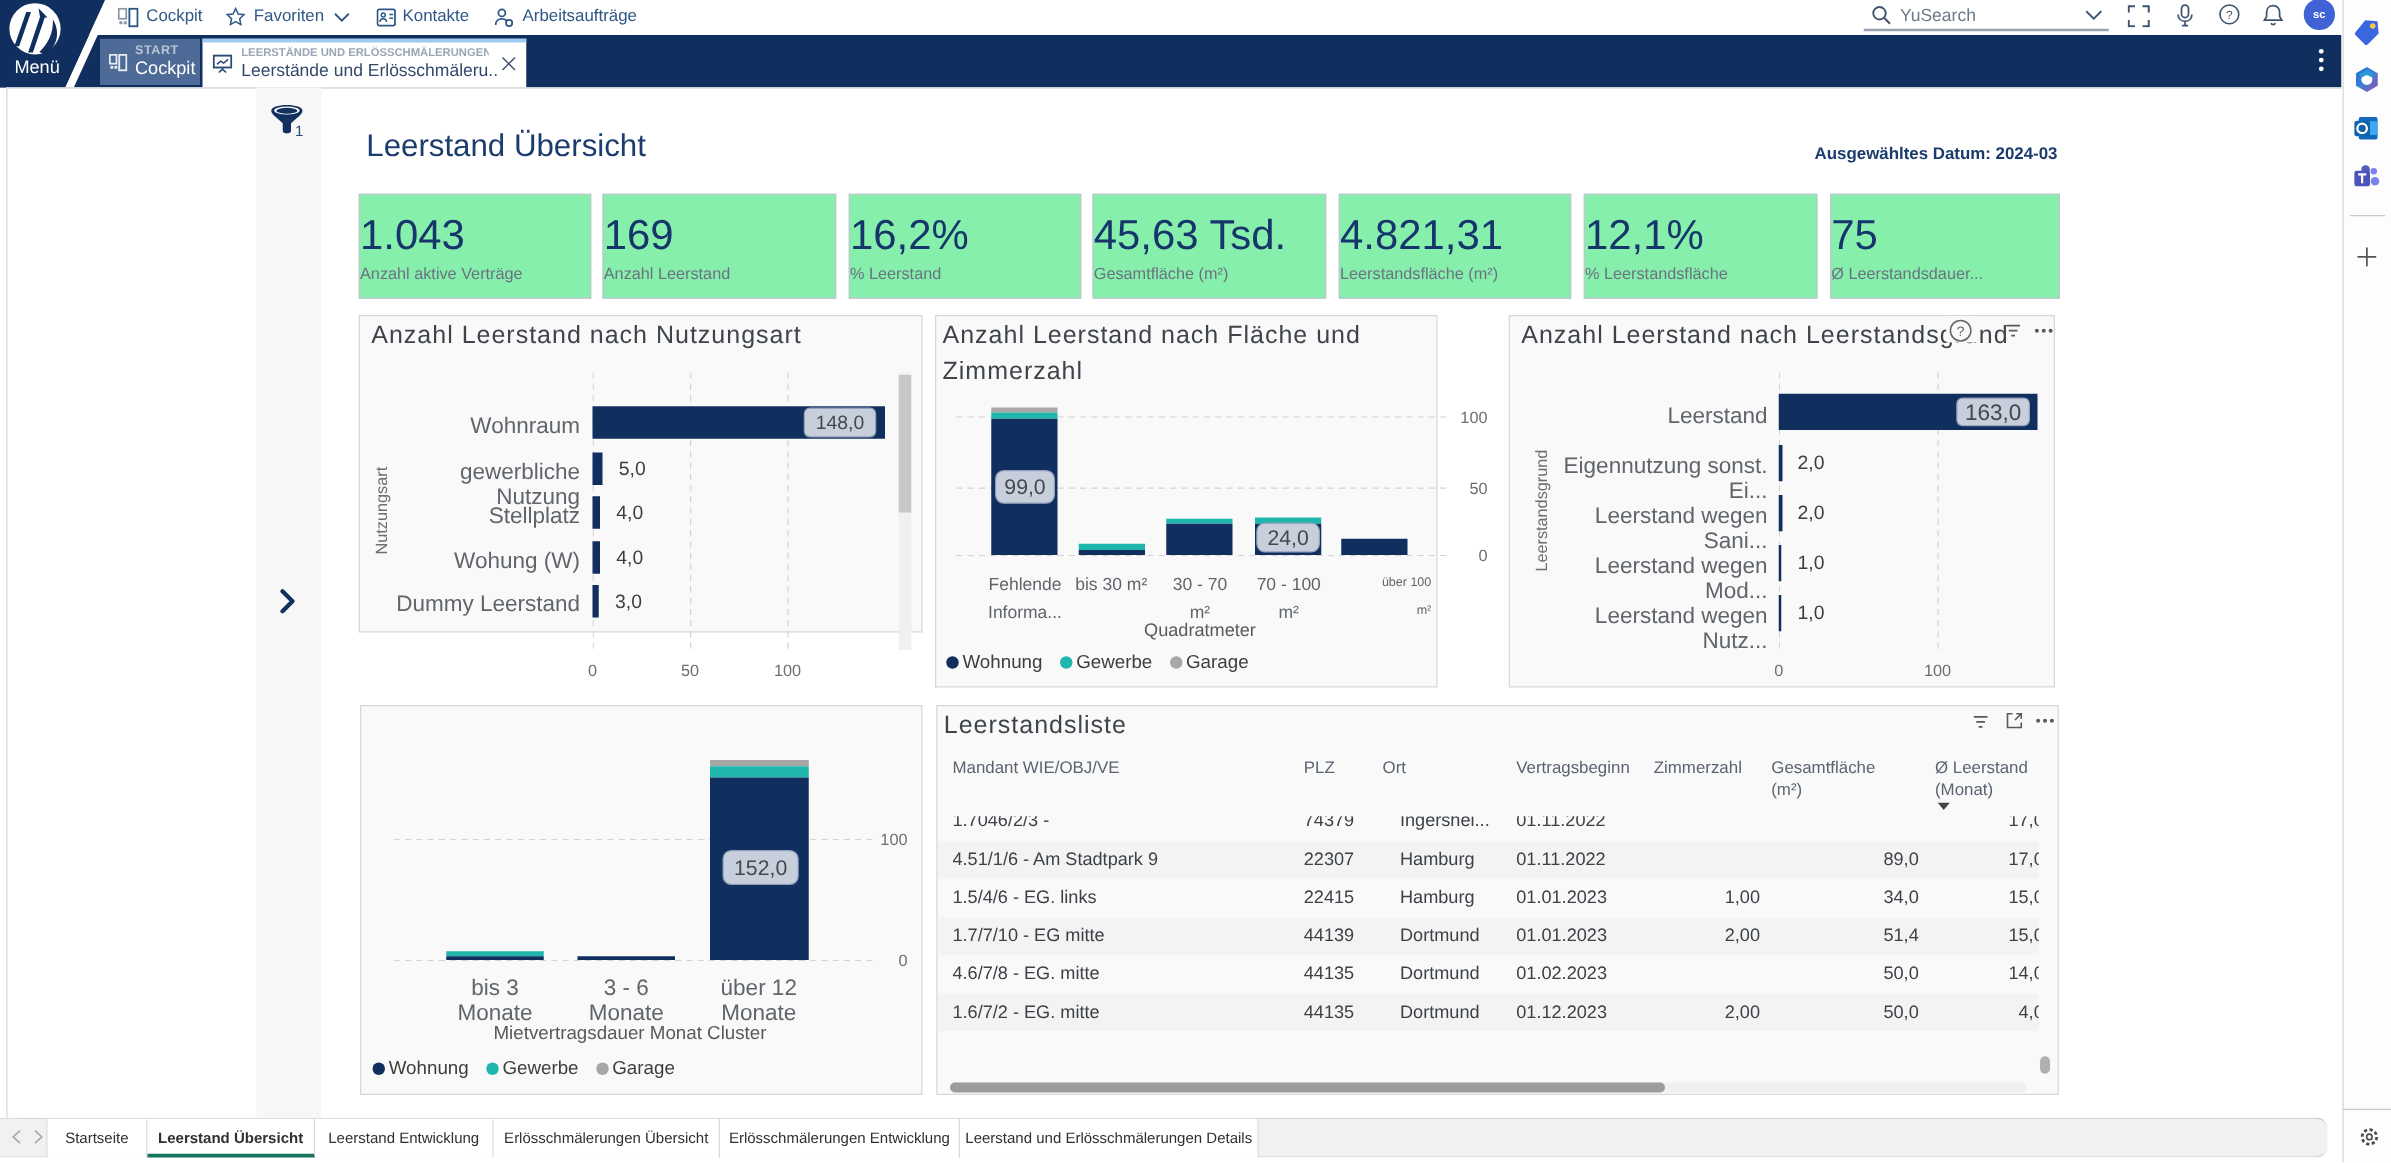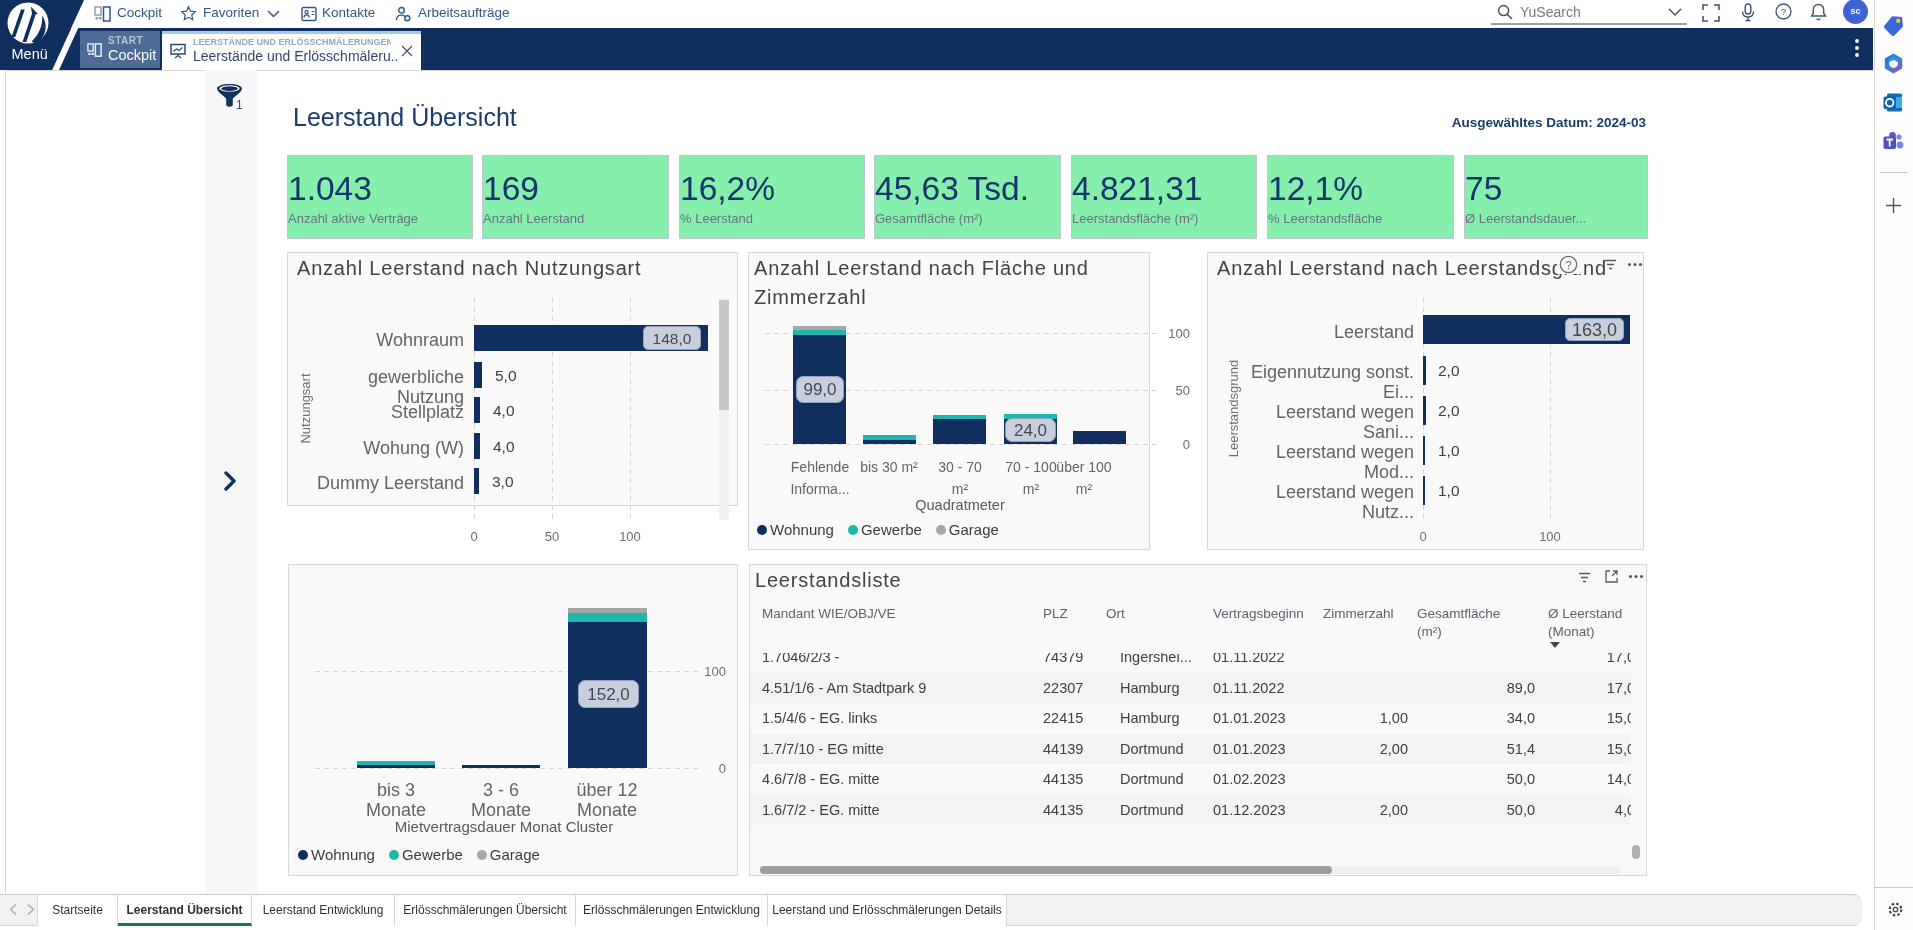--- a/index.html
+++ b/index.html
@@ -234,21 +234,21 @@
     <div class="bar" style="left:184px;top:166px;width:53px;height:25px"></div>
     <div class="abs" style="left:255px;top:161px;width:53px;height:5px;background:#1fb6ae"></div>
     <div class="bar" style="left:255px;top:166px;width:53px;height:25px"></div>
     <div class="bar" style="left:324px;top:178px;width:53px;height:13px"></div>
     <div class="badge" style="left:47px;top:123px;width:48px;height:27px;line-height:26px;font-size:17px;border-radius:7px">99,0</div>
     <div class="badge" style="left:256px;top:165px;width:51px;height:24px;line-height:23px;font-size:17px;border-radius:7px">24,0</div>
     <div class="catlab" style="left:21px;top:203px;width:100px;text-align:center;font-size:14px;line-height:22px">Fehlende<br>Informa...</div>
     <div class="catlab" style="left:90px;top:203px;width:100px;text-align:center;font-size:14px;line-height:22px">bis 30 m²</div>
     <div class="catlab" style="left:161px;top:203px;width:100px;text-align:center;font-size:14px;line-height:22px">30 - 70<br>m²</div>
     <div class="catlab" style="left:232px;top:203px;width:100px;text-align:center;font-size:14px;line-height:22px">70 - 100<br>m²</div>
-    <div class="catlab" style="left:285px;top:203px;width:100px;text-align:center;font-size:14px;line-height:22px">über 100<br>m²</div>
+    <div class="catlab" style="left:296px;top:203px;width:100px;text-align:right;font-size:10px;line-height:22px">über 100<br>m²</div>
     <div class="abs" style="left:61px;top:244px;width:300px;text-align:center;font-size:14.5px;color:#595959">Quadratmeter</div>
     <div class="legend" style="left:8px;top:268px">
       <span class="dot" style="background:#112f5e"></span>
       <span>Wohnung</span>
       <span class="dot" style="background:#1fb6ae;margin-left:14px"></span>
       <span>Gewerbe</span>
       <span class="dot" style="background:#a7a7a7;margin-left:14px"></span>
       <span>Garage</span>
     </div>
   </div>

